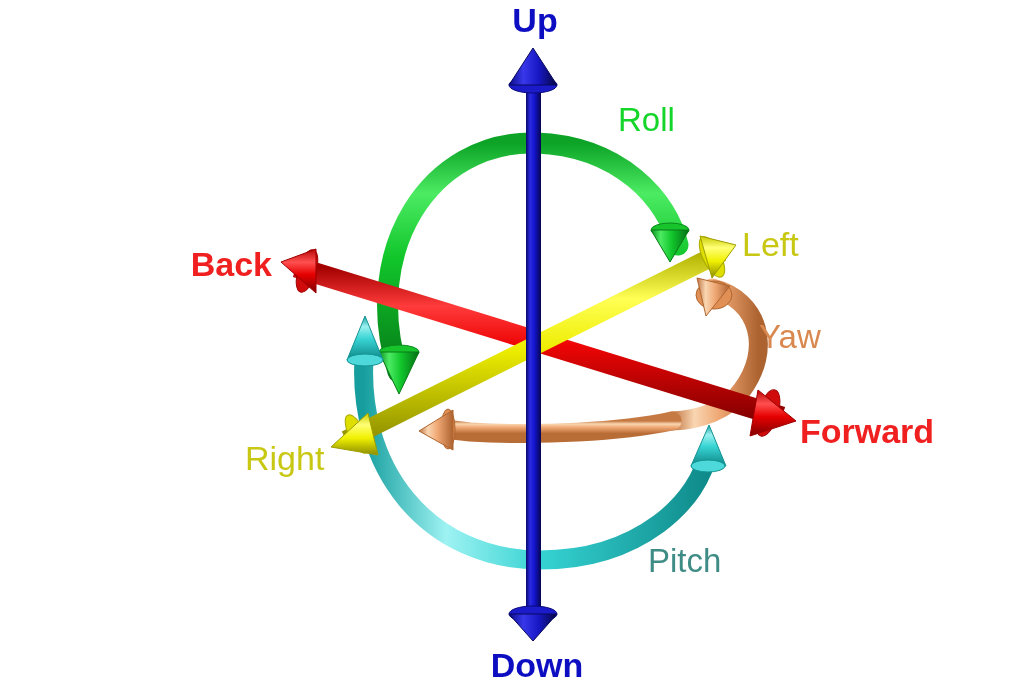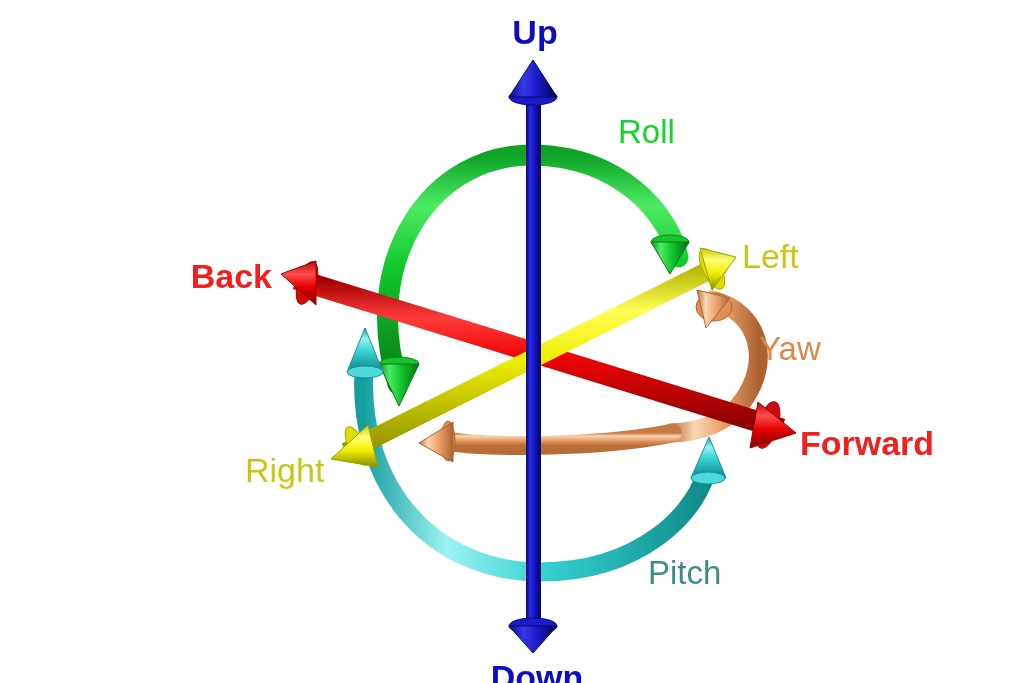--- a/index.html
+++ b/index.html
@@ -13,21 +13,20 @@
     font-family: "Liberation Sans", sans-serif;
     overflow: hidden;
     position: relative;
   }
   #diagram-root {
     position: absolute;
     left: 0; top: 0;
     width: 1032px;
     height: 541px;
     background: #ffffff;
-    margin-top: 12px;
   }
   svg.stage {
     display: block;
     width: 1032px;
     height: 683px;
   }
   text.axis-label {
     font-family: "Liberation Sans", sans-serif;
     font-size: 34px;
     font-weight: normal;

